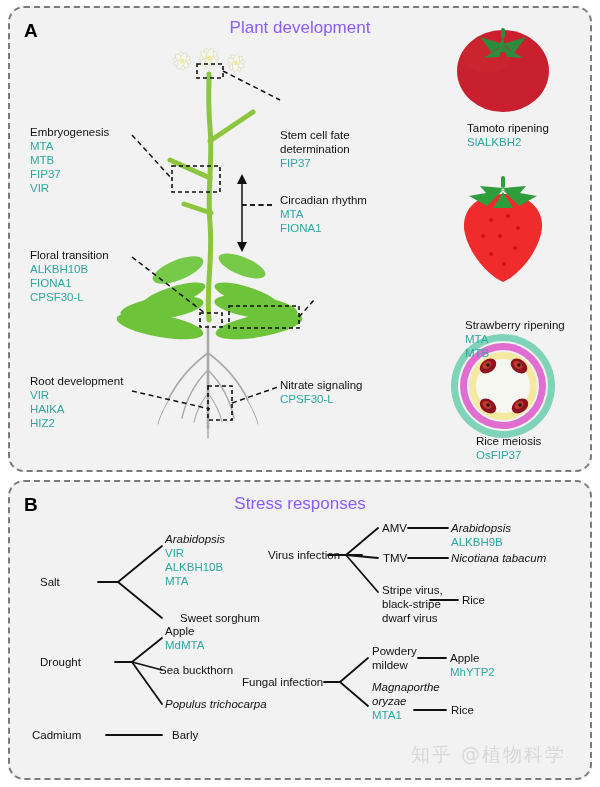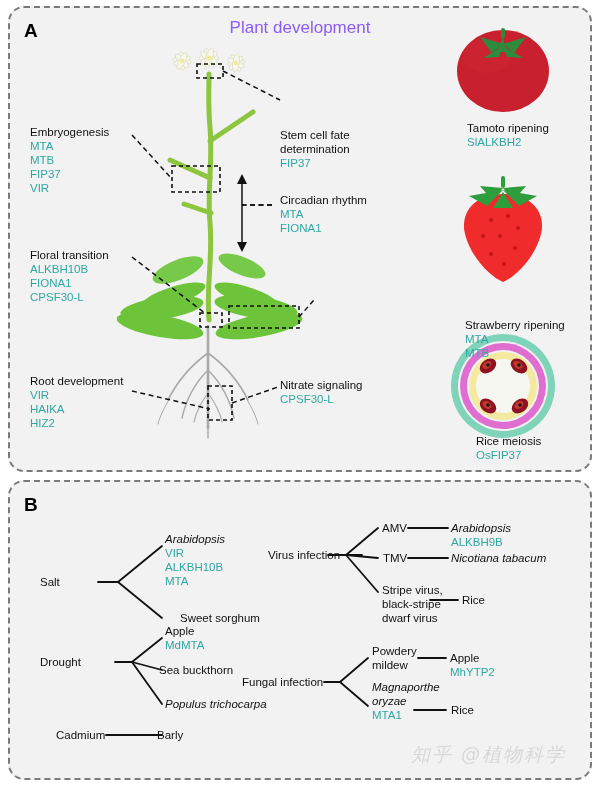--- a/index.html
+++ b/index.html
@@ -41,21 +41,20 @@
   .gene{color:#2fa8a4;}
   .ital{font-style:italic;}
   svg{position:absolute;top:0;left:0;overflow:visible;}
   .wm{
     position:absolute;
     right:24px;bottom:10px;
     font-size:19px;
     color:#d8d8d8;
     letter-spacing:2px;
     font-family:"DejaVu Sans", sans-serif;
-    font-style:italic;
   }
 </style>
 </head>
 <body>
 
 <div class="panel" id="panel-a">
   <div class="panel-letter" style="left:14px;top:12px;">A</div>
   <div class="panel-title" style="top:10px;">Plant development</div>
 
   <svg width="584" height="466">
@@ -265,20 +264,21 @@
   </div>
 
   <div class="lbl" style="left:466px;top:426px;">
     <div>Rice meiosis</div>
     <div class="gene">OsFIP37</div>
   </div>
 </div>
 
 <div class="panel" id="panel-b">
   <div class="panel-letter" style="left:14px;top:12px;">B</div>
+  <div class="panel-title" style="top:12px;">Stress responses</div>
 
   <svg width="584" height="300">
     <g stroke="#111" stroke-width="1.8" fill="none" stroke-linecap="round">
 
       <path d="M88 100 L108 100"></path>
       <path d="M108 100 L152 64"></path>
       <path d="M108 100 L152 136"></path>
 
       <path d="M105 180 L122 180"></path>
       <path d="M122 180 L152 156"></path>
@@ -314,22 +314,22 @@
   <div class="lbl" style="left:155px;top:129px;margin-left:15px;">Sweet sorghum</div>
 
   <div class="lbl" style="left:30px;top:173px;">Drought</div>
   <div class="lbl" style="left:155px;top:142px;">
     <div>Apple</div>
     <div class="gene">MdMTA</div>
   </div>
   <div class="lbl" style="left:149px;top:181px;">Sea buckthorn</div>
   <div class="lbl ital" style="left:155px;top:215px;">Populus trichocarpa</div>
 
-  <div class="lbl" style="left:22px;top:246px;margin-left:24px;">Cadmium</div>
-  <div class="lbl" style="left:147px;top:246px;text-align:center;">Barly</div>
+  <div class="lbl" style="left:22px;top:246px;">Cadmium</div>
+  <div class="lbl" style="left:162px;top:246px;text-align:center;">Barly</div>
 
   <div class="lbl" style="left:258px;top:66px;">Virus infection</div>
   <div class="lbl" style="left:372px;top:39px;">AMV</div>
   <div class="lbl" style="left:441px;top:39px;">
     <div class="ital">Arabidopsis</div>
     <div class="gene">ALKBH9B</div>
   </div>
   <div class="lbl" style="left:373px;top:69px;">TMV</div>
   <div class="lbl ital" style="left:441px;top:69px;">Nicotiana tabacum</div>
   <div class="lbl" style="left:372px;top:101px;">

